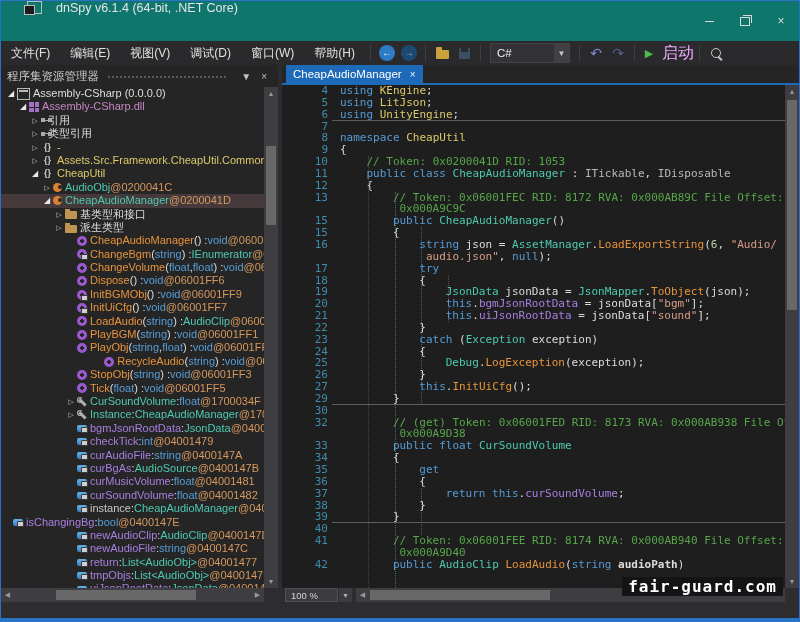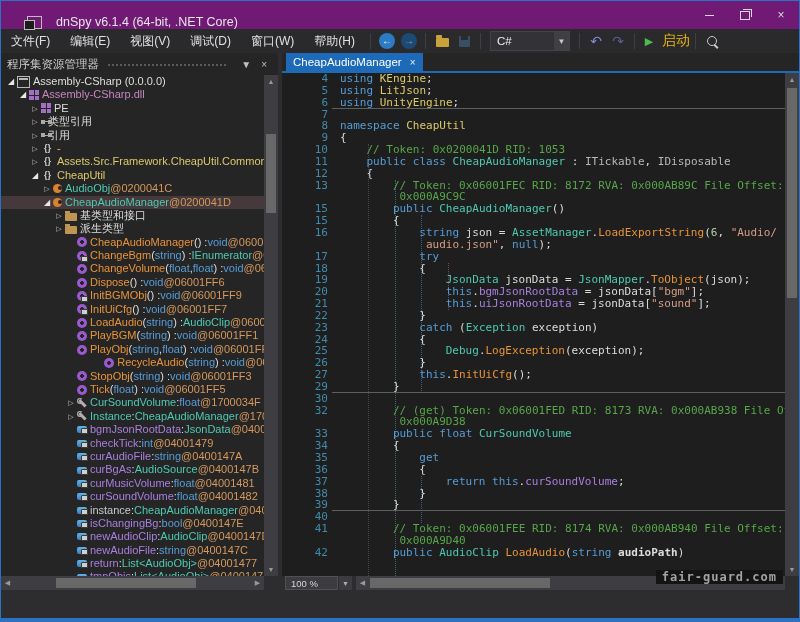--- a/index.html
+++ b/index.html
@@ -1,19 +1,19 @@
 <!DOCTYPE html>
 <html><head>
 <meta charset="utf-8">
 <style>
   html,body{margin:0;padding:0;background:#555;font-family:"Liberation Sans",sans-serif;}
   .window{position:relative;width:800px;height:622px;box-sizing:border-box;background:#2d2d30;
           border:1px solid #2a72c5;border-bottom:4px solid #2a72c5;overflow:hidden;}
   
-  .titlebar{height:28px;background:#701a75;display:flex;align-items:flex-end;color:#e6e6e6;font-size:12.5px;}
+  .titlebar{height:40px;background:#0f766e;display:flex;align-items:flex-start;color:#e6e6e6;font-size:12.5px;}
   .appicon{width:13px;height:11px;border:1px solid #bdbdbd;margin-left:26px;margin-right:14px;position:relative;}
   .appicon::before{content:"";position:absolute;left:-4px;top:3px;width:9px;height:8px;border:1px solid #bdbdbd;background:#1c1c1e;}
   .winbtns{margin-left:auto;display:flex;height:100%;}
   .winbtn{width:36px;height:100%;display:flex;align-items:center;justify-content:center;color:#d8d8d8;font-size:12px;}
   .minbar{width:9px;height:1px;background:#d8d8d8;display:inline-block;}
   .maxbox{width:8px;height:7px;border:1px solid #d8d8d8;position:relative;display:inline-block;}
   .maxbox::before{content:"";position:absolute;left:2px;top:-3px;width:8px;height:7px;border:1px solid #d8d8d8;border-left:none;border-bottom:none;}
   
   .menurow{height:24px;background:#2a2a2d;display:flex;align-items:center;font-size:12px;color:#e0e0e0;}
   .menuitem{padding:0 10px;line-height:24px;}
@@ -24,21 +24,21 @@
   .tbicon{width:18px;height:16px;display:flex;align-items:center;justify-content:center;margin:0 2px;font-size:13px;}
   .folder{width:13px;height:9px;background:#c9a23c;border-radius:1px;position:relative;margin-top:3px;}
   .folder::before{content:"";position:absolute;top:-3px;left:0;width:6px;height:3px;background:#c9a23c;border-radius:1px 1px 0 0;}
   .save{width:11px;height:11px;background:#4a6e8e;opacity:.55;border-radius:1px;position:relative;}
   .save::before{content:"";position:absolute;left:2px;top:0;width:7px;height:4px;background:#2a2a2d;}
   .combo{width:78px;height:18px;background:#333337;border:1px solid #434346;display:flex;align-items:center;margin:0 4px;}
   .combo .lbl{flex:1;padding-left:6px;font-size:11.5px;color:#f0f0f0;}
   .combo .dd{width:15px;height:100%;background:#3f3f44;color:#c8c8c8;font-size:8px;display:flex;align-items:center;justify-content:center;}
   .undo{color:#8289d8;font-size:14px;} .redo{color:#5a5f91;font-size:14px;}
   .play{color:#4cbb4c;font-size:11px;margin-right:4px;}
-  .startlbl{font-size:14px;color:#eab308;}
+  .startlbl{font-size:16px;color:#f0abfc;}
   .mag{width:8px;height:8px;border:1.5px solid #c8c8c8;border-radius:50%;position:relative;}
   .mag::after{content:"";position:absolute;left:7px;top:7px;width:5px;height:1.5px;background:#c8c8c8;transform:rotate(45deg);transform-origin:0 0;}
   
   .content{display:flex;height:537px;}
   
   .sidebar{width:277px;background:#252526;display:flex;flex-direction:column;position:relative;}
   .sidehdr{height:22px;display:flex;align-items:center;color:#cccccc;font-size:11.5px;padding:0 6px;background:#252526;}
   .dots{flex:1;height:6px;margin:2px 8px 0 8px;background-image:radial-gradient(circle,#5a5a5c 0.8px,transparent 0.9px);background-size:4px 6px;background-position:0 center;}
   .hdrbtn{color:#c0c0c0;font-size:10px;padding:0 5px;}
   .tree{position:relative;flex:1;overflow:hidden;font-size:11px;}
@@ -92,22 +92,22 @@
   .guide{position:absolute;width:0;border-left:1px dotted #474747;}
   .k-kw{color:#569cd6;} .k-ty{color:#4ec9b0;} .k-if{color:#b8b8b8;} .k-ns{color:#dcc96a;}
   .k-me{color:#e8933a;} .k-st{color:#d69d85;} .k-nu{color:#b5cea8;} .k-cm{color:#57a64a;}
   .k-fi{color:#a97fdf;} .k-lo{color:#dcdcdc;} .k-pa{color:#dcdcdc;font-weight:bold;} .k-pl{color:#dcdcdc;}
   .vscroll.ed{right:0;top:20px;bottom:14px;}
   .statusbar{height:14px;background:#2d2d30;display:flex;align-items:center;position:relative;}
   .zoombox{width:46px;height:12px;background:#3c3c40;border:1px solid #515155;color:#d8d8d8;font-size:9.5px;
            display:flex;align-items:center;padding-left:5px;margin-left:3px;}
   .zoomdd{width:13px;height:14px;background:#3c3c40;color:#b0b0b0;font-size:7px;display:flex;align-items:center;justify-content:center;margin-left:1px;}
   .edhtrack{flex:1;height:14px;background:#3e3e42;position:relative;margin-left:4px;margin-right:14px;}
-  .watermark{position:absolute;right:16px;bottom:6px;background:#141414;color:#a3a3a3;
-             font-family:"DejaVu Sans Mono",monospace;font-size:12px;font-weight:bold;padding:0 6px;letter-spacing:1px;}
+  .watermark{position:absolute;right:16px;bottom:6px;background:#141414;color:#ffffff;
+             font-family:"DejaVu Sans Mono",monospace;font-size:16px;font-weight:bold;padding:0 6px;letter-spacing:1px;}
 </style>
 </head>
 <body>
 
 <div class="window">
 
   <div class="titlebar">
     <span class="appicon"></span>
     <span>dnSpy v6.1.4 (64-bit, .NET Core)</span>
     <div class="winbtns">
@@ -173,32 +173,27 @@
             <span class="ticon i-asm"></span>
             <span class="c-plain">Assembly-CSharp (0.0.0.0)</span>
           </div>
           <div class="trow" style="padding-left: 16px;">
             <span class="exp open">◢</span>
             <span class="ticon i-mod"></span>
             <span class="c-module">Assembly-CSharp.dll</span>
           </div>
           <div class="trow" style="padding-left: 28px;">
             <span class="exp">▷</span>
-            <span class="ticon i-mod"></span>
-            <span class="c-plain">PE</span>
+            <span class="ticon i-tref"></span>
+            <span class="c-plain">引用</span>
           </div>
           <div class="trow" style="padding-left: 28px;">
             <span class="exp">▷</span>
             <span class="ticon i-tref"></span>
             <span class="c-plain">类型引用</span>
-          </div>
-          <div class="trow" style="padding-left: 28px;">
-            <span class="exp">▷</span>
-            <span class="ticon i-tref"></span>
-            <span class="c-plain">引用</span>
           </div>
           <div class="trow" style="padding-left: 28px;">
             <span class="exp">▷</span>
             <span class="ticon i-ns">{}</span>
             <span class="c-ns">-</span>
           </div>
           <div class="trow" style="padding-left: 28px;">
             <span class="exp">▷</span>
             <span class="ticon i-ns">{}</span>
             <span class="c-ns">Assets.Src.Framework.CheapUtil.Common.As</span>
@@ -431,21 +426,21 @@
           <div class="trow" style="padding-left: 64px;">
             <span class="exp"></span>
             <span class="ticon i-fld">
               <span class="lockb"></span>
             </span>
             <span class="c-static">instance</span>
             <span class="c-plain"> : </span>
             <span class="c-type">CheapAudioManager</span>
             <span class="c-addr"> @040</span>
           </div>
-          <div class="trow" style="padding-left: 64px;">
+          <div class="trow" style="">
             <span class="exp"></span>
             <span class="ticon i-fld">
               <span class="lockb"></span>
             </span>
             <span class="c-field">isChangingBg</span>
             <span class="c-plain"> : </span>
             <span class="c-kw">bool</span>
             <span class="c-addr"> @0400147E</span>
           </div>
           <div class="trow" style="padding-left: 64px;">

